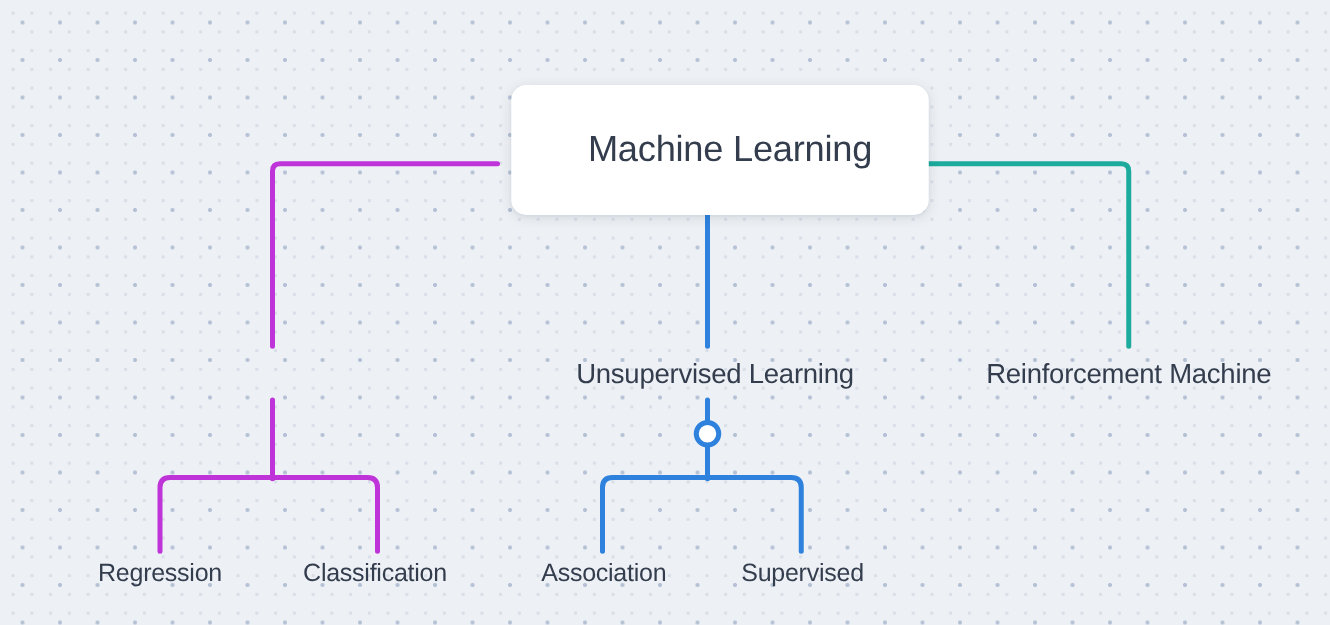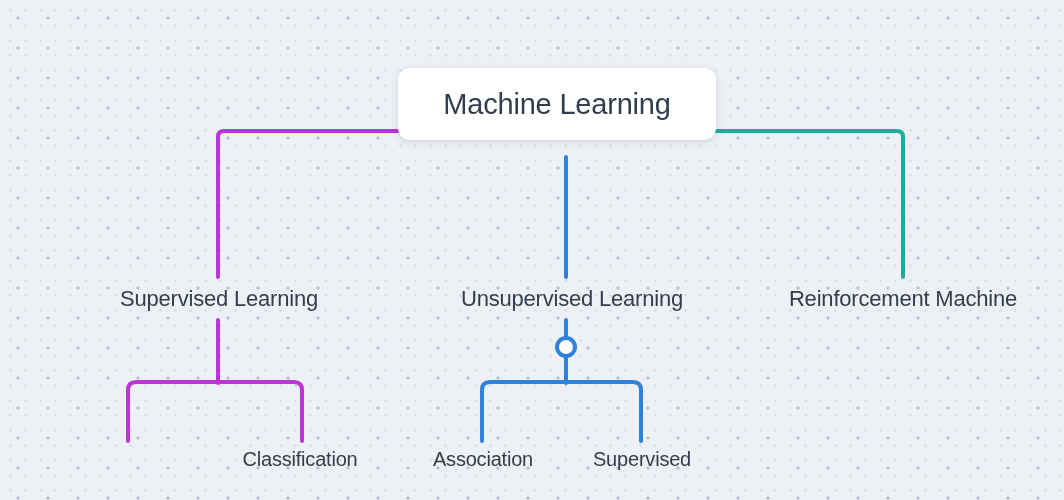--- a/index.html
+++ b/index.html
@@ -27,31 +27,32 @@
     top: 0;
     pointer-events: none;
   }
   .connectors path {
     fill: none;
     stroke-width: 4;
     stroke-linecap: round;
   }
   .root-node {
     position: absolute;
-    left: 398px;
+    left: 409px;
     top: 68px;
     width: 318px;
-    height: 72px;
+    height: 104px;
     background: #ffffff;
     border-radius: 12px;
     box-shadow: 0 2px 10px rgba(40, 60, 90, 0.10), 0 1px 3px rgba(40, 60, 90, 0.06);
     display: flex;
     align-items: center;
     justify-content: center;
     cursor: pointer;
+    padding-left: 16px;
   }
   .root-node .root-label {
     font-size: 29px;
     font-weight: 500;
     color: #333d4d;
     letter-spacing: -0.2px;
     white-space: nowrap;
   }
   .node-label {
     position: absolute;
@@ -83,21 +84,21 @@
 
     <path d="M716,131 L897,131 Q903,131 903,137 L903,277" stroke="#1cab9d"></path>
 
     <circle cx="566" cy="347" r="9" fill="#ffffff" stroke-width="4" style="pointer-events:auto; cursor:pointer;" stroke="#2e82dd"></circle>
   </svg>
 
   <div class="root-node">
     <span class="root-label">Machine Learning</span>
   </div>
 
-  <div class="node-label lvl2" style="left:219px; top:299px;">Supervised Learning</div>
   <div class="node-label lvl2" style="left:572px; top:299px;">Unsupervised Learning</div>
   <div class="node-label lvl2" style="left:903px; top:299px;">Reinforcement Machine</div>
 
+  <div class="node-label lvl3" style="left:128px; top:459px;">Regression</div>
   <div class="node-label lvl3" style="left:300px; top:459px;">Classification</div>
   <div class="node-label lvl3" style="left:483px; top:459px;">Association</div>
   <div class="node-label lvl3" style="left:642px; top:459px;">Supervised</div>
 
 </div>
 
 </body></html>

